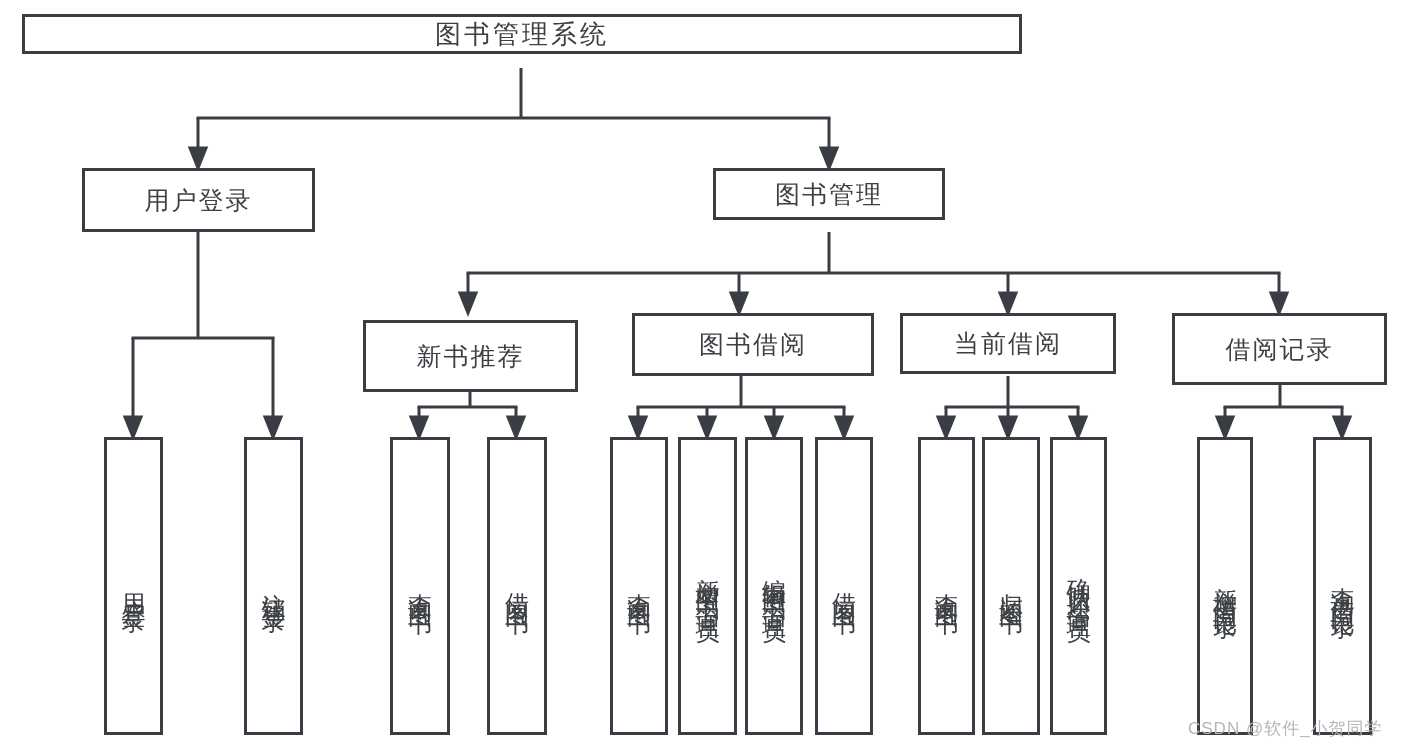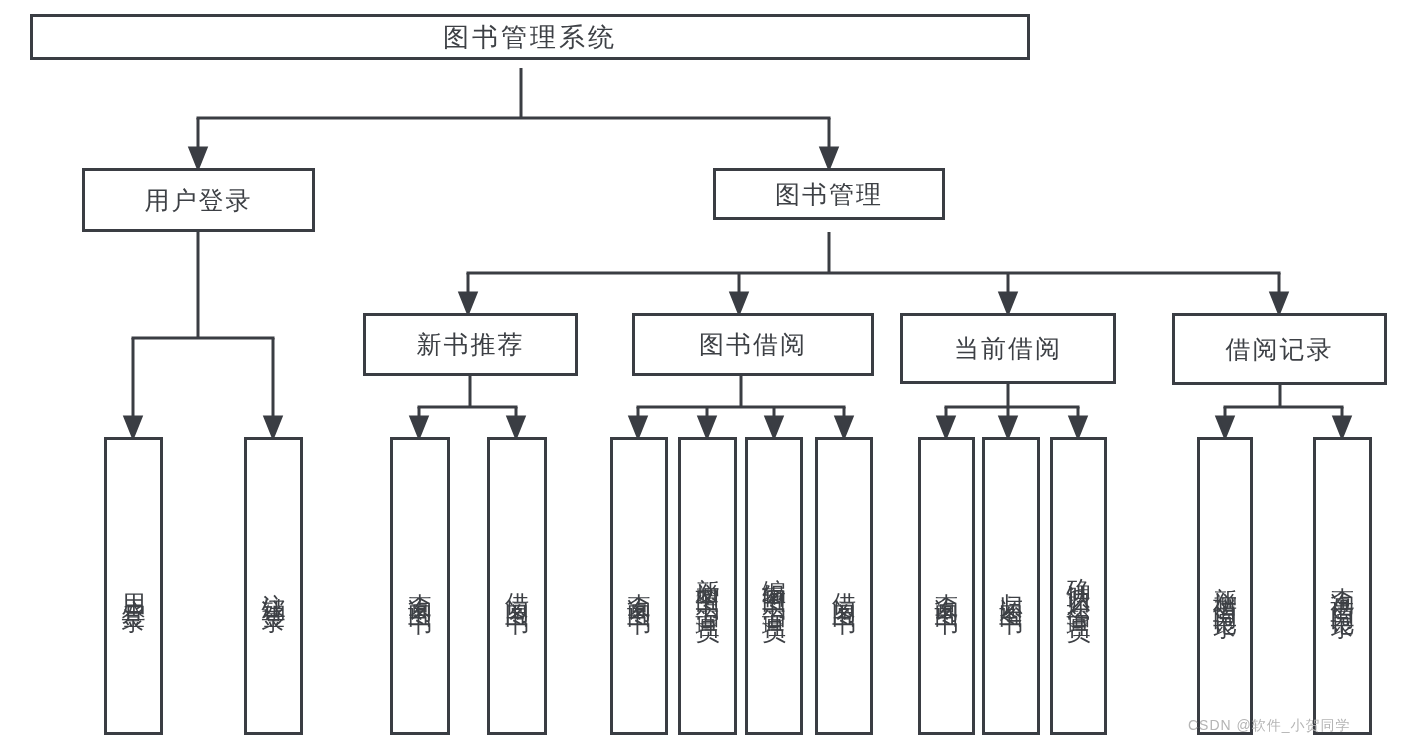--- a/index.html
+++ b/index.html
@@ -39,21 +39,21 @@
     writing-mode: vertical-rl;
     text-orientation: mixed;
     font-size: 24px;
     letter-spacing: 6px;
     line-height: 1;
   }
   .watermark {
     position: absolute;
     left: 1188px;
     top: 717px;
-    font-size: 14px;
+    font-size: 17px;
     letter-spacing: 1px;
     color: #b5b5b5;
     white-space: nowrap;
   }
 </style>
 </head>
 <body>
 
 <div class="canvas">
 
@@ -112,38 +112,38 @@
     <polygon points="1070,417 1086,417 1078,437"></polygon>
 
     <line x1="1280" y1="376" x2="1280" y2="407"></line>
     <line x1="1223.5" y1="407" x2="1343.5" y2="407"></line>
     <line x1="1225" y1="407" x2="1225" y2="421"></line>
     <polygon points="1217,417 1233,417 1225,437"></polygon>
     <line x1="1342" y1="407" x2="1342" y2="421"></line>
     <polygon points="1334,417 1350,417 1342,437"></polygon>
   </svg>
 
-  <div class="node h root" style="left:30px; top:14px; width:1000px; height:46px">
+  <div class="node h root" style="left:22px; top:14px; width:1000px; height:40px">
     <span>图书管理系统</span>
   </div>
 
   <div class="node h" style="left:82px; top:168px; width:233px; height:64px">
     <span>用户登录</span>
   </div>
   <div class="node h" style="left:713px; top:168px; width:232px; height:52px">
     <span>图书管理</span>
   </div>
 
-  <div class="node h" style="left:363px; top:313px; width:215px; height:63px">
+  <div class="node h" style="left:363px; top:320px; width:215px; height:72px">
     <span>新书推荐</span>
   </div>
   <div class="node h" style="left:632px; top:313px; width:242px; height:63px">
     <span>图书借阅</span>
   </div>
-  <div class="node h" style="left:900px; top:313px; width:216px; height:71px">
+  <div class="node h" style="left:900px; top:313px; width:216px; height:61px">
     <span>当前借阅</span>
   </div>
   <div class="node h" style="left:1172px; top:313px; width:215px; height:72px">
     <span>借阅记录</span>
   </div>
 
   <div class="node leaf" style="left:104px; top:437px; width:59px; height:298px">
     <span>用户登录</span>
   </div>
   <div class="node leaf" style="left:244px; top:437px; width:59px; height:298px">

